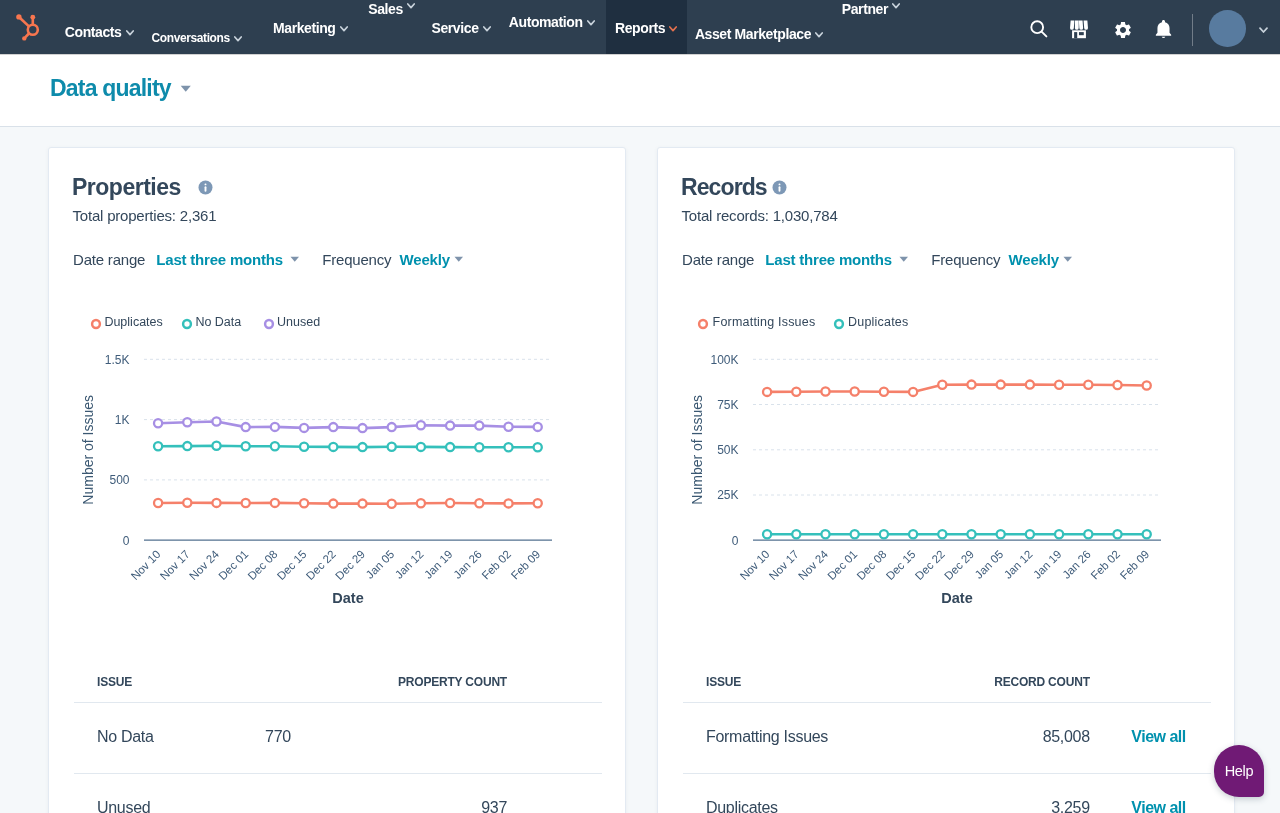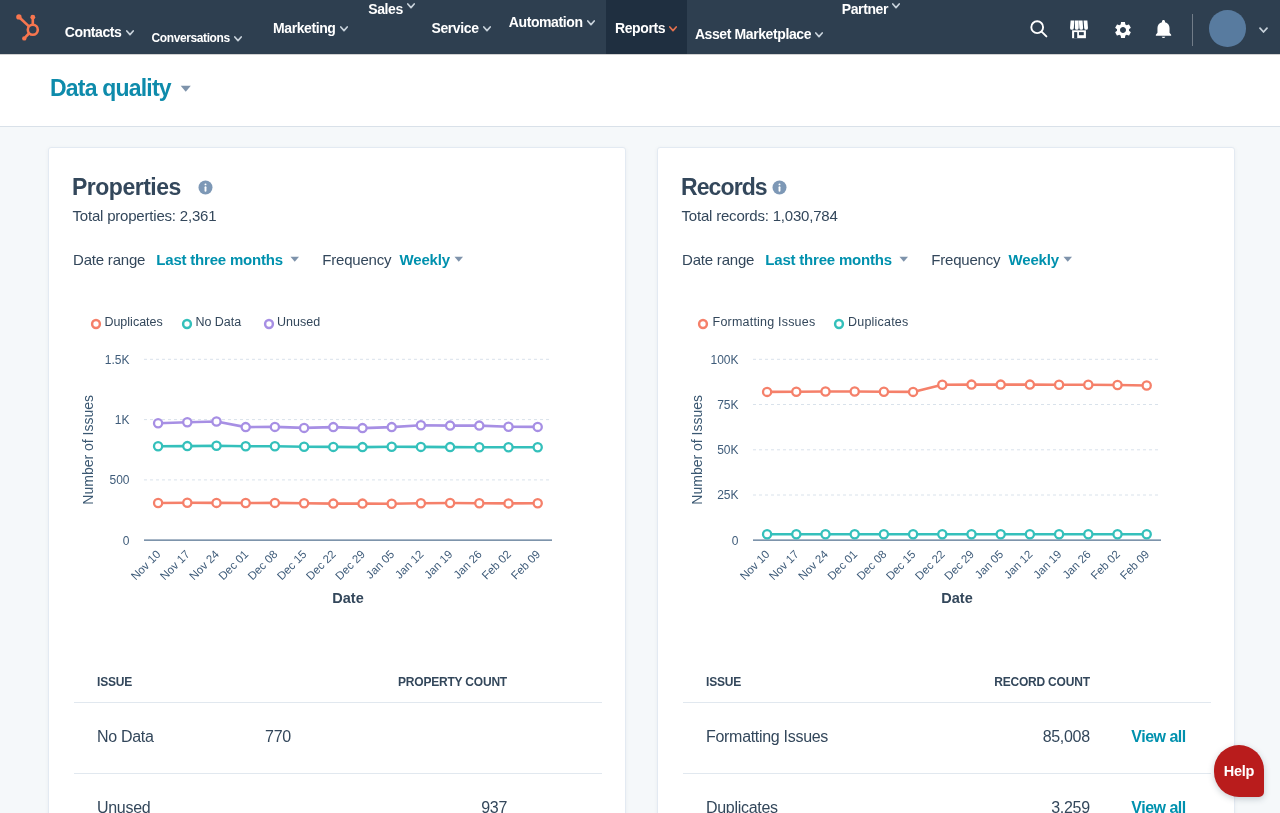--- a/index.html
+++ b/index.html
@@ -281,12 +281,12 @@
 <div style="position:absolute;left:25px;width:528px;top:554px;height:1px;background:#e1e8ef;"></div>
 <div style="position:absolute;left:48px;top:580.7px;font-size:16px;letter-spacing:-0.3px;color:#33475b;line-height:1;">Formatting Issues</div>
 <div style="position:absolute;left:0;top:580.7px;width:431.8px;text-align:right;font-size:16px;letter-spacing:-0.3px;color:#33475b;line-height:1;">85,008</div>
 <div style="position:absolute;left:473.3px;top:580.7px;font-size:16px;font-weight:bold;letter-spacing:-0.5px;color:#0091ae;line-height:1;">View all</div>
 <div style="position:absolute;left:25px;width:528px;top:625.3px;height:1px;background:#e1e8ef;"></div>
 <div style="position:absolute;left:48px;top:652.0px;font-size:16px;letter-spacing:-0.3px;color:#33475b;line-height:1;">Duplicates</div>
 <div style="position:absolute;left:0;top:652.0px;width:431.8px;text-align:right;font-size:16px;letter-spacing:-0.3px;color:#33475b;line-height:1;">3,259</div>
 <div style="position:absolute;left:473.3px;top:652.0px;font-size:16px;font-weight:bold;letter-spacing:-0.5px;color:#0091ae;line-height:1;">View all</div>
 </div>
 
-<div style="position:absolute;left:1213.7px;top:745.1px;width:50.6px;height:51.7px;background:#b91c1c;border-radius:25px 25px 5px 25px;box-shadow:0 2px 6px rgba(45,62,80,.25);display:flex;align-items:center;justify-content:center;color:#fff;font-size:14.5px;font-weight:bold;letter-spacing:-0.3px;">Help</div>
+<div style="position:absolute;left:1213.7px;top:745.1px;width:50.6px;height:51.7px;background:#701a75;border-radius:25px 25px 5px 25px;box-shadow:0 2px 6px rgba(45,62,80,.25);display:flex;align-items:center;justify-content:center;color:#fff;font-size:14.5px;font-weight:normal;letter-spacing:-0.3px;">Help</div>
 </body></html>

